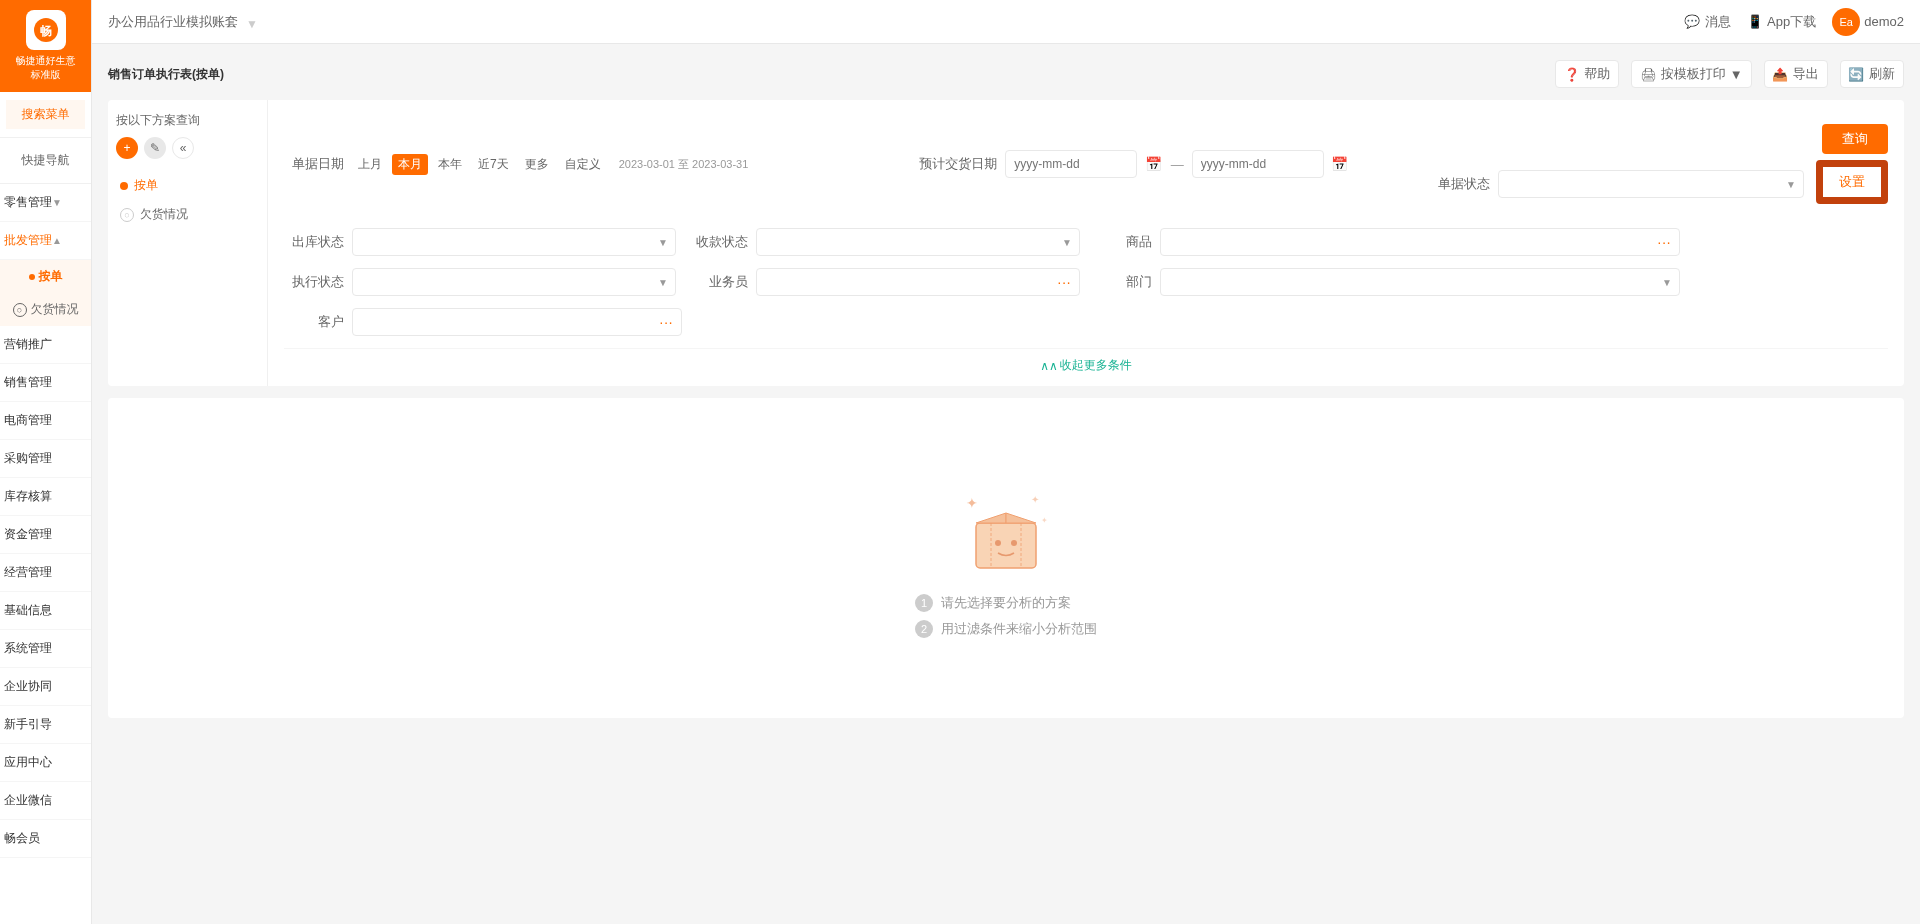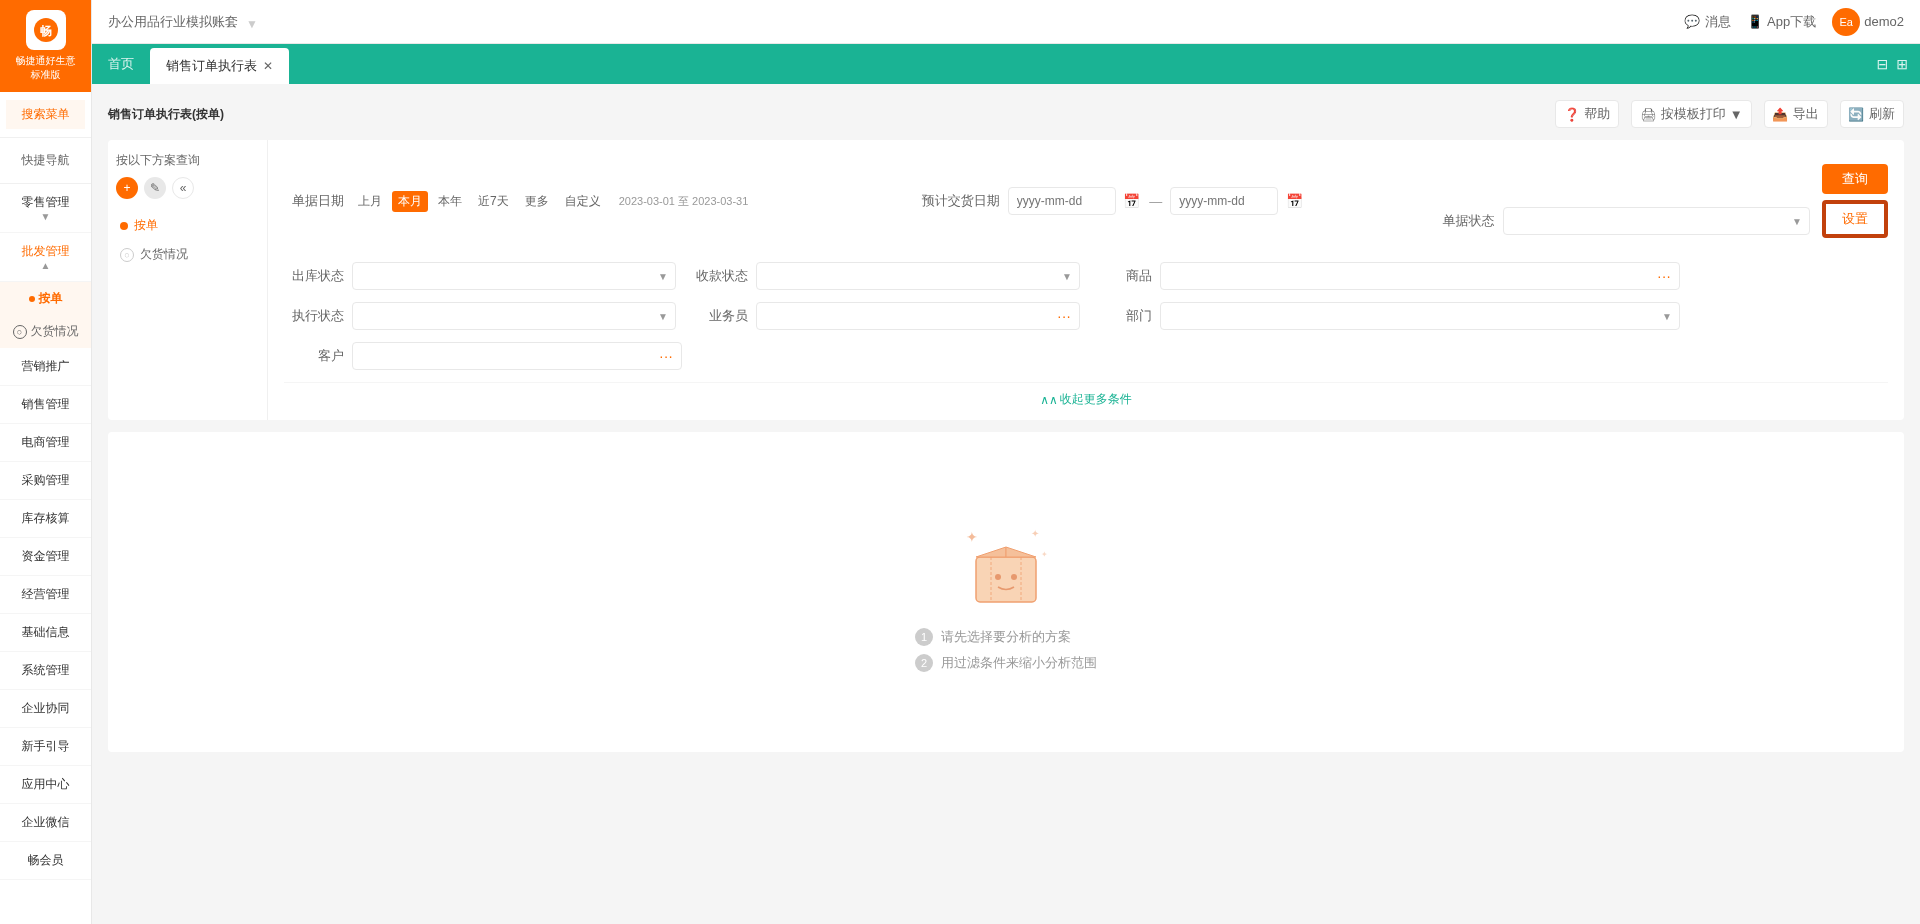--- a/index.html
+++ b/index.html
@@ -8,21 +8,21 @@
     
     .sidebar { width: 92px; background: #fff; border-right: 1px solid #e8e8e8; display: flex; flex-direction: column; align-items: center; padding-top: 0; height: 924px; overflow-y: auto; flex-shrink: 0; }
     .sidebar-logo { width: 100%; background: #ff6b00; padding: 10px 8px; display: flex; flex-direction: column; align-items: center; cursor: pointer; }
     .sidebar-logo .logo-icon { width: 40px; height: 40px; background: #fff; border-radius: 8px; display: flex; align-items: center; justify-content: center; margin-bottom: 4px; }
     .sidebar-logo .logo-text { color: #fff; font-size: 11px; text-align: center; line-height: 1.3; }
     .sidebar-search { width: 100%; padding: 8px 6px; border-bottom: 1px solid #f0f0f0; cursor: pointer; }
     .sidebar-search-btn { width: 100%; background: #fff7f0; border: none; color: #ff6b00; font-size: 12px; padding: 6px 0; border-radius: 0; cursor: pointer; text-align: center; }
     .sidebar-nav { width: 100%; padding: 6px 0; border-bottom: 1px solid #f0f0f0; }
     .sidebar-nav-item { width: 100%; padding: 8px 0; text-align: center; font-size: 12px; color: #666; cursor: pointer; }
     .sidebar-menu-group { width: 100%; }
-    .sidebar-menu-item { width: 100%; padding: 10px 4px; text-align: right; font-size: 12px; color: #333; cursor: pointer; display: flex; flex-direction: column; align-items: center; border-bottom: 1px solid #f5f5f5; }
+    .sidebar-menu-item { width: 100%; padding: 10px 4px; text-align: right; font-size: 12px; color: #333; cursor: pointer; display: flex; flex-direction: row; align-items: center; border-bottom: 1px solid #f5f5f5; }
     .sidebar-menu-item.active { color: #ff6b00; }
     .sidebar-menu-item .menu-arrow { font-size: 10px; color: #999; }
     .sidebar-sub-menu { width: 100%; background: #fff7f0; }
     .sidebar-sub-item { width: 100%; padding: 8px 4px; text-align: center; font-size: 12px; color: #666; cursor: pointer; display: flex; align-items: center; justify-content: center; gap: 4px; }
     .sidebar-sub-item.active { color: #ff6b00; font-weight: bold; }
     .sidebar-sub-item .dot { width: 6px; height: 6px; border-radius: 50%; background: #ff6b00; flex-shrink: 0; }
     .sidebar-sub-item .circle-icon { width: 14px; height: 14px; border-radius: 50%; border: 1.5px solid currentColor; display: inline-flex; align-items: center; justify-content: center; font-size: 9px; }
 
     
     .main { flex: 1; display: flex; flex-direction: column; height: 924px; overflow: hidden; }
@@ -66,21 +66,21 @@
     .fs-scheme-item2 .circle-sm { width: 14px; height: 14px; border-radius: 50%; border: 1.5px solid #ccc; display: flex; align-items: center; justify-content: center; font-size: 9px; color: #ccc; }
 
     .filter-body { flex: 1; padding: 12px 16px; }
     .filter-row { display: flex; align-items: center; gap: 12px; margin-bottom: 12px; }
     .filter-field { display: flex; align-items: center; gap: 8px; flex: 1; }
     .filter-label { font-size: 13px; color: #666; white-space: nowrap; min-width: 60px; text-align: right; }
     .filter-select { flex: 1; height: 28px; border: 1px solid #e8e8e8; border-radius: 4px; padding: 0 8px; font-size: 12px; color: #333; background: #fff; outline: none; appearance: none; cursor: pointer; display: flex; align-items: center; justify-content: space-between; }
     .date-tabs { display: flex; gap: 4px; align-items: center; }
     .date-tab { font-size: 12px; color: #666; cursor: pointer; padding: 2px 6px; border-radius: 3px; }
     .date-tab.active { background: #ff6b00; color: #fff; border-radius: 3px; padding: 2px 6px; }
-    .date-input { width: 108px; height: 28px; border: 1px solid #e8e8e8; border-radius: 4px; padding: 0 8px; font-size: 12px; color: #999; outline: none; }
+    .date-input { width: 132px; height: 28px; border: 1px solid #e8e8e8; border-radius: 4px; padding: 0 8px; font-size: 12px; color: #999; outline: none; }
     .date-separator { color: #999; font-size: 13px; }
     .date-cal-icon { color: #ff6b00; font-size: 14px; cursor: pointer; }
     .filter-more-btn { color: #1ab394; font-size: 12px; cursor: pointer; display: flex; align-items: center; gap: 2px; margin-top: 4px; justify-content: center; border-top: 1px solid #f5f5f5; padding-top: 8px; }
     .filter-dots { color: #ff6b00; font-size: 14px; cursor: pointer; }
 
     
     .select-wrapper { flex: 1; position: relative; }
     .select-wrapper .filter-select { width: 100%; padding-right: 24px; }
     .select-arrow { position: absolute; right: 8px; top: 50%; transform: translateY(-50%); color: #999; font-size: 10px; pointer-events: none; }
 
@@ -90,21 +90,21 @@
     .empty-tips { display: flex; flex-direction: column; gap: 8px; }
     .empty-tip { display: flex; align-items: center; gap: 8px; color: #999; font-size: 13px; }
     .tip-num { width: 18px; height: 18px; border-radius: 50%; background: #ccc; color: #fff; font-size: 11px; display: flex; align-items: center; justify-content: center; flex-shrink: 0; }
 
     
     ::-webkit-scrollbar { width: 4px; height: 4px; }
     ::-webkit-scrollbar-thumb { background: #ddd; border-radius: 2px; }
 
     
     .query-btn { background: #ff6b00; color: #fff; border: none; border-radius: 4px; padding: 6px 20px; font-size: 13px; cursor: pointer; }
-    .setting-btn { background: #fff; color: #ff6b00; border: 4px solid #c2410c; border-radius: 4px; padding: 6px 16px; font-size: 13px; cursor: pointer; }
+    .setting-btn { background: #fff; color: #ff6b00; border: 7px solid #c2410c; border-radius: 4px; padding: 6px 16px; font-size: 13px; cursor: pointer; }
     .action-col { display: flex; flex-direction: column; gap: 6px; align-items: flex-end; padding: 12px 0; }
   </style>
 </head>
 <body>
 
 <div class="sidebar">
   <div class="sidebar-logo">
     <div class="logo-icon">
       <svg width="28" height="28" viewBox="0 0 28 28">
         <circle cx="14" cy="14" r="12" fill="#ff6b00"></circle>
@@ -206,33 +206,20 @@
       </div>
       <div class="header-action">
         <div class="user-avatar">
           <span style="font-size:11px;">Ea</span>
         </div>
         <span>demo2</span>
       </div>
     </div>
   </div>
 
-  <div class="tab-bar">
-    <div class="tab-item">
-      <span>首页</span>
-    </div>
-    <div class="tab-item active">
-      <span>销售订单执行表</span>
-      <span class="tab-close">✕</span>
-    </div>
-    <div class="tab-expand">
-      <span style="font-size:14px;">⊟</span>
-      <span style="font-size:14px;">⊞</span>
-    </div>
-  </div>
 
   <div class="page-content">
 
     <div class="page-title-bar">
       <h1 class="page-title">销售订单执行表(按单)</h1>
       <div class="page-actions">
         <div class="page-action-btn">
           <span>❓</span>
           <span>帮助</span>
         </div>

